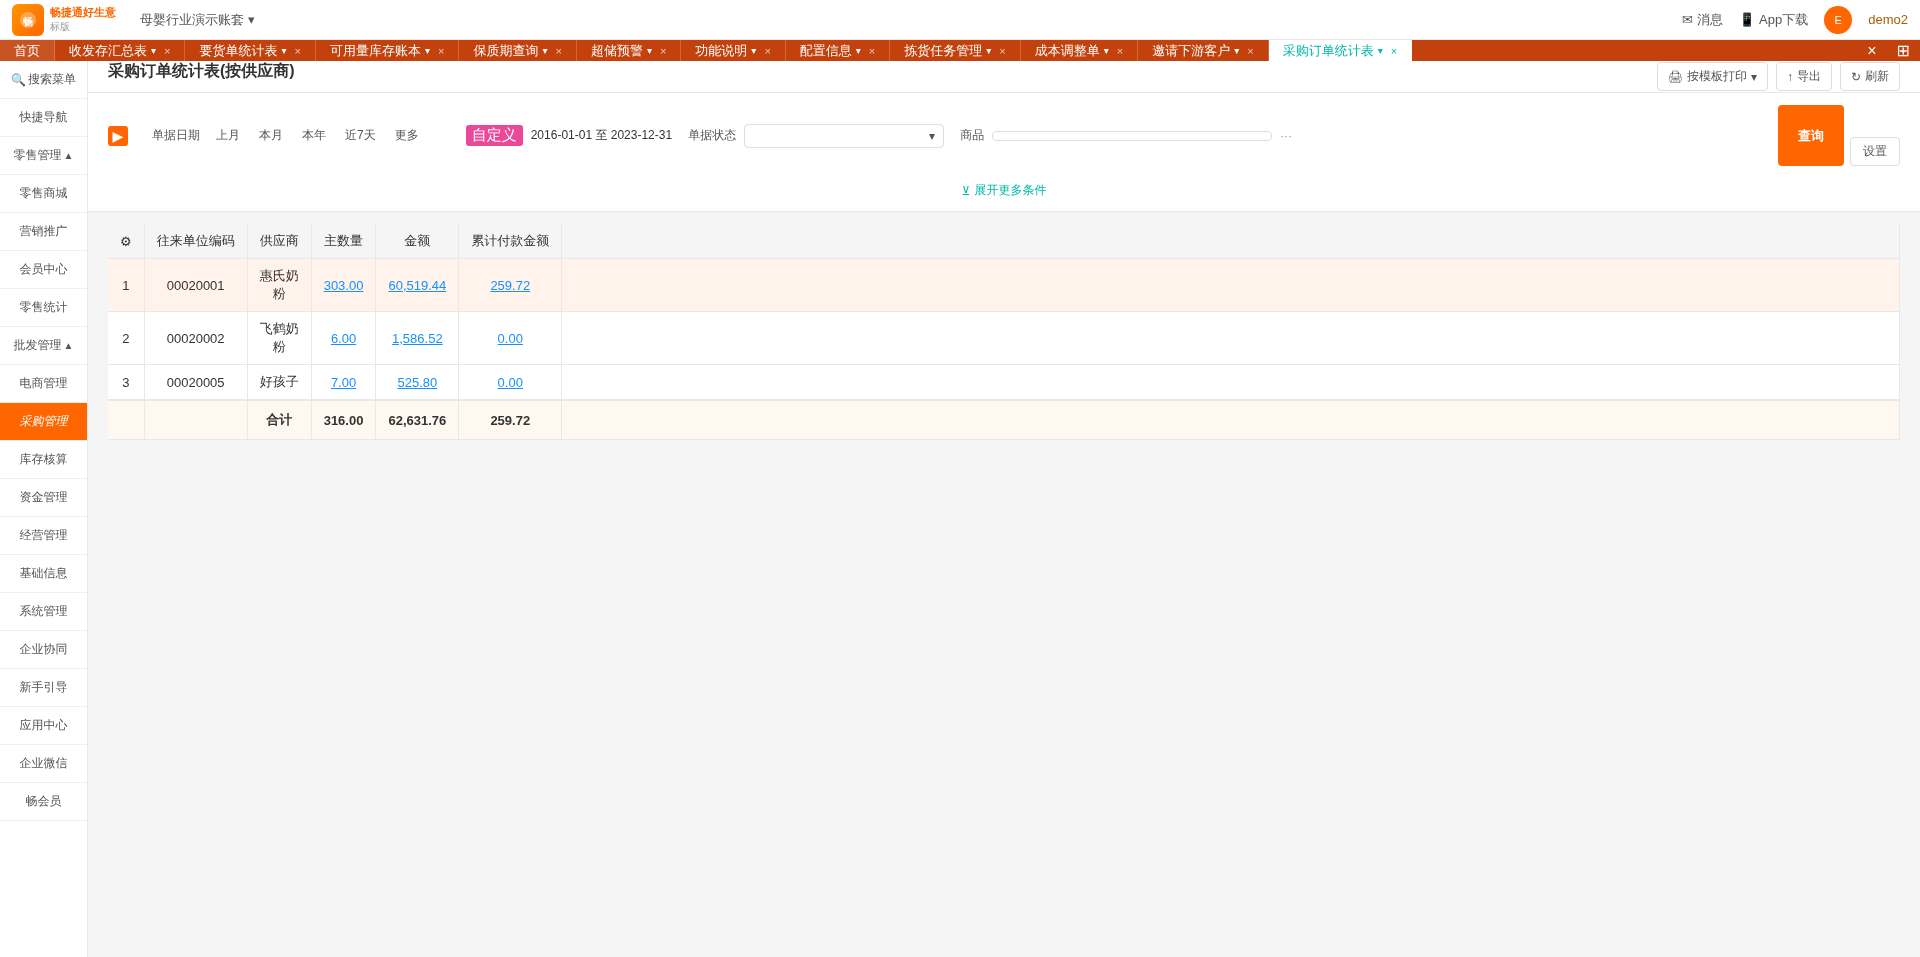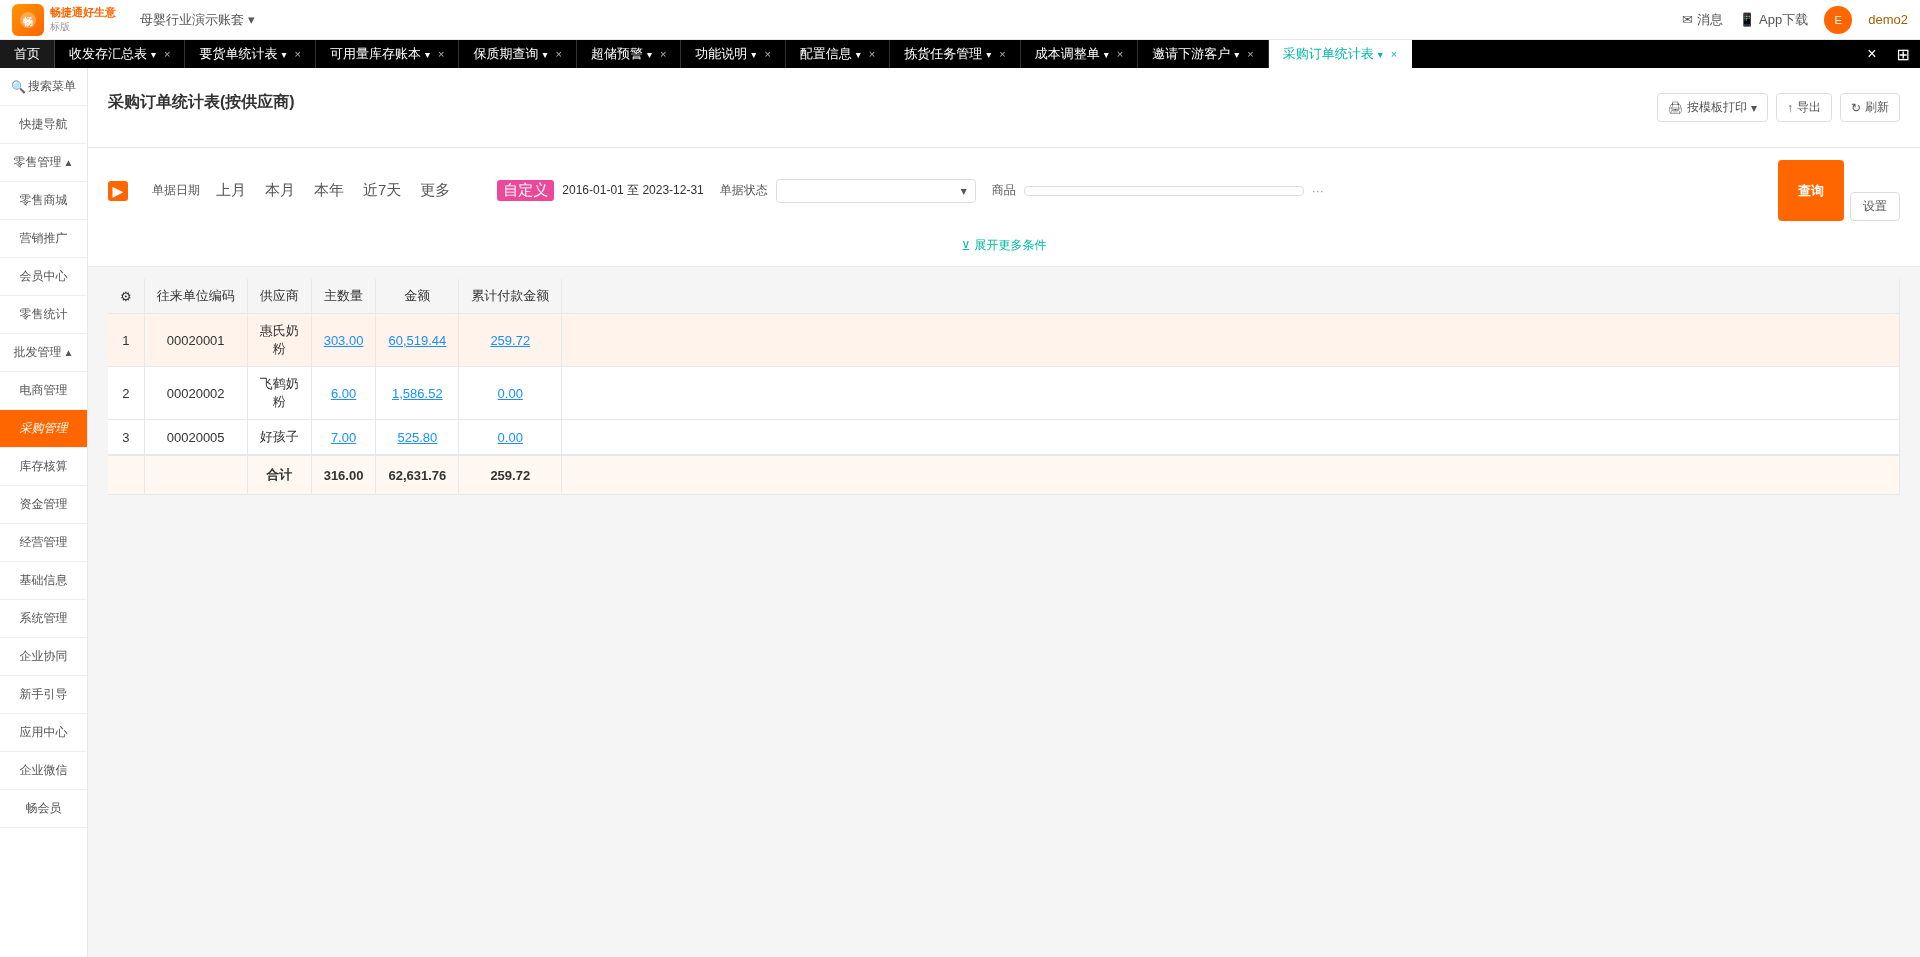--- a/index.html
+++ b/index.html
@@ -20,22 +20,22 @@
     .logo-area { display: flex; align-items: center; gap: 6px; }
     .logo-icon { width: 32px; height: 32px; background: linear-gradient(135deg, #ff9500, #ff6600); border-radius: 6px; display: flex; align-items: center; justify-content: center; color: white; font-size: 14px; font-weight: bold; }
     .logo-text { color: #666; font-size: 11px; }
     .workspace-selector { display: flex; align-items: center; gap: 4px; color: #555; font-size: 13px; cursor: pointer; padding: 4px 8px; border-radius: 4px; margin-left: 8px; }
     .top-bar-right { display: flex; align-items: center; gap: 16px; }
     .top-bar-action { display: flex; align-items: center; gap: 4px; color: #555; font-size: 13px; cursor: pointer; }
     .user-avatar { width: 28px; height: 28px; border-radius: 50%; background: #ff6600; display: flex; align-items: center; justify-content: center; color: white; font-size: 11px; }
 
     
     .nav-tabs {
-      height: 28px;
-      background: #000000;
+      height: 21px;
+      background: #c2410c;
       display: flex;
       align-items: center;
       flex-shrink: 0;
       overflow: hidden;
     }
     .nav-tab {
       height: 36px;
       padding: 0 14px;
       display: flex;
       align-items: center;
@@ -82,21 +82,21 @@
     .sidebar-item.active { background: #ff6600; color: #fff; font-style: italic; }
     .sidebar-item .sidebar-arrow { font-size: 10px; }
 
     
     .content-area { flex: 1; display: flex; flex-direction: column; overflow: hidden; background: #f5f5f5; }
     .page-title { font-size: 16px; font-weight: bold; color: #333; margin-bottom: 10px; }
     .btn-template { display: flex; align-items: center; gap: 4px; padding: 5px 10px; border: 1px solid #ddd; border-radius: 4px; background: #fff; color: #555; font-size: 12px; cursor: pointer; }
     .btn-export { display: flex; align-items: center; gap: 4px; padding: 5px 10px; border: 1px solid #ddd; border-radius: 4px; background: #fff; color: #555; font-size: 12px; cursor: pointer; }
     .btn-refresh { display: flex; align-items: center; gap: 4px; padding: 5px 10px; border: 1px solid #ddd; border-radius: 4px; background: #fff; color: #555; font-size: 12px; cursor: pointer; }
     .filter-label { color: #555; font-size: 12px; white-space: nowrap; }
-    .date-shortcut { padding: 2px 8px; font-size: 15px; color: #555; cursor: pointer; border-radius: 3px; }
+    .date-shortcut { padding: 2px 8px; font-size: 12px; color: #555; cursor: pointer; border-radius: 3px; }
     .custom-date-badge { background: #ec4899; color: #fff; padding: 1px 6px; border-radius: 3px; font-size: 15px; cursor: pointer; margin-left: 36px; }
     .filter-expand { display: flex; align-items: center; gap: 4px; color: #00b8a9; font-size: 12px; cursor: pointer; margin-top: 8px; }
 
     
     .select-input { display: flex; align-items: center; gap: 4px; padding: 4px 8px; border: 1px solid #ddd; border-radius: 4px; background: #fff; color: #555; font-size: 12px; cursor: pointer; min-width: 200px; }
     .goods-input { display: flex; align-items: center; gap: 4px; padding: 4px 8px; border: 1px solid #ddd; border-radius: 4px; background: #fff; color: #999; font-size: 12px; cursor: pointer; min-width: 300px; }
     .more-icon { color: #999; font-size: 12px; cursor: pointer; }
 
     
     .btn-query { background: #ff6600; color: #fff; border: none; padding: 6px 20px; border-radius: 4px; font-size: 13px; cursor: pointer; font-weight: bold; }
@@ -320,21 +320,21 @@
     <div class="sidebar-item">
       <span>企业微信</span>
     </div>
     <div class="sidebar-item">
       <span>畅会员</span>
     </div>
   </div>
 
   <div class="content-area">
 
-    <div style="background:#fff; padding:24px 20px; border-bottom:1px solid #e8e8e8; display:flex; align-items:center; justify-content:space-between; flex-shrink:0;">
+    <div style="background:#fff; padding:0 20px; border-bottom:1px solid #e8e8e8; display:flex; align-items:center; justify-content:space-between; flex-shrink:0;">
       <h2 class="page-title" style="font-size:16px;font-weight:bold;color:#333;">采购订单统计表(按供应商)</h2>
       <div style="display:flex;align-items:center;gap:8px;">
         <button class="btn-template">
           <span>🖨</span>
           <span>按模板打印</span>
           <span>▾</span>
         </button>
         <button class="btn-export">
           <span>↑</span>
           <span>导出</span>

